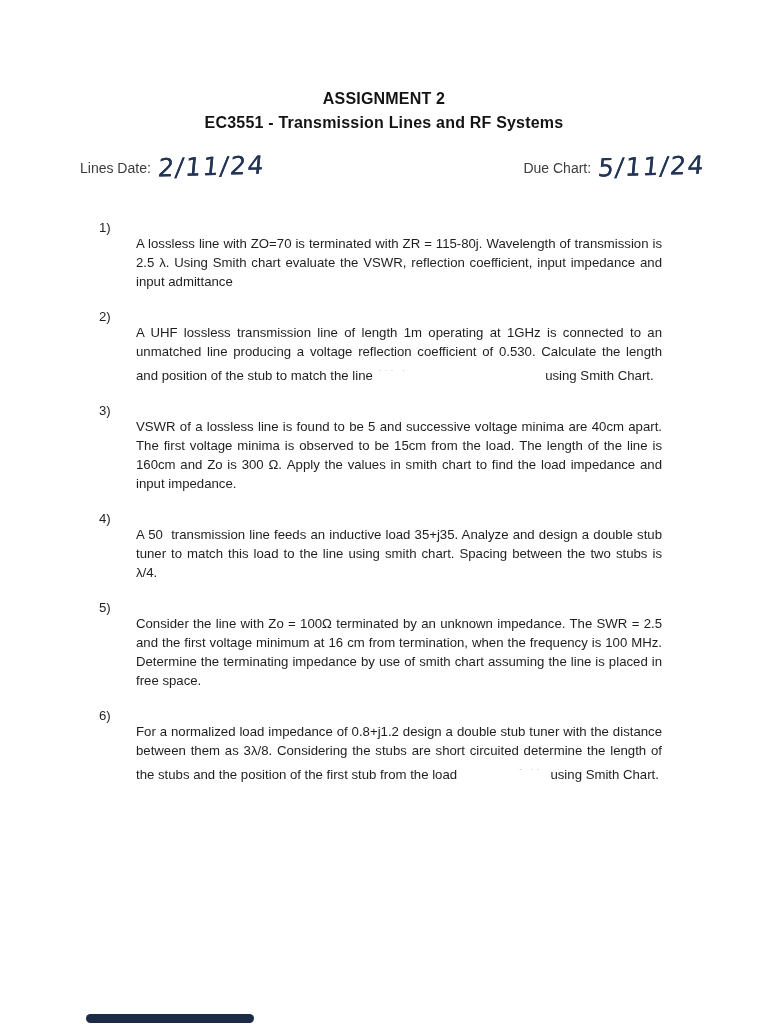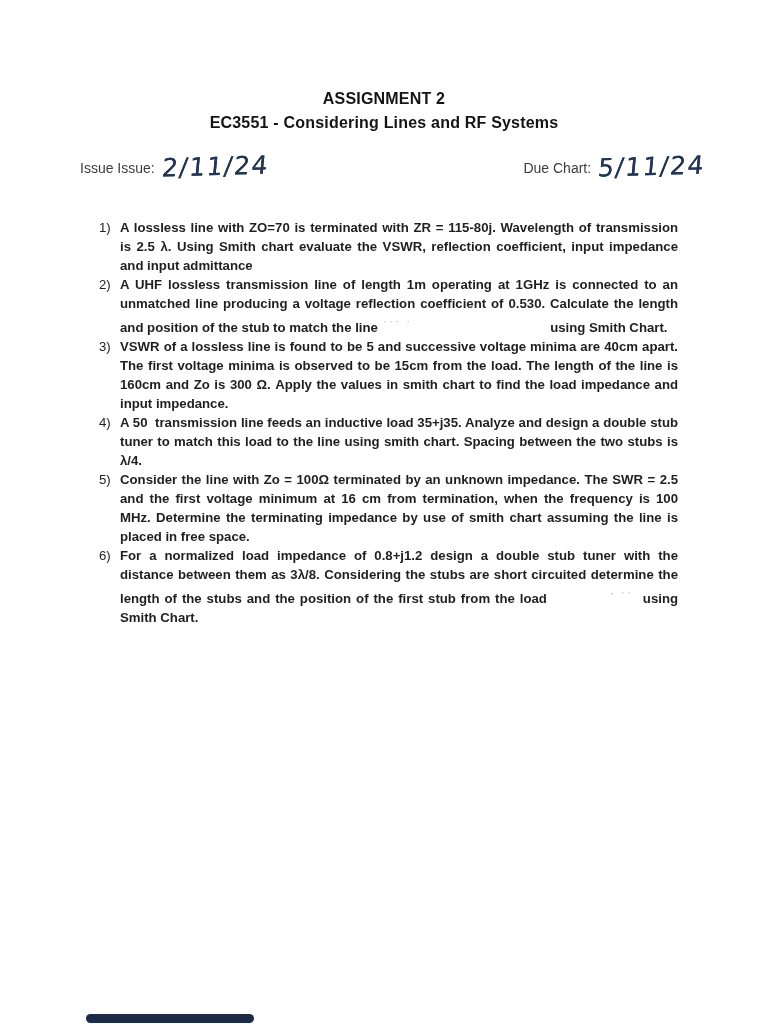--- a/index.html
+++ b/index.html
@@ -36,23 +36,23 @@
     text-shadow: 0 0 0.5px #243454;
   }
 
   .q-list { position: absolute; top: 218px; left: 99px; width: 579px; }
   .q-item { display: flex; align-items: flex-start; }
   .q-num  {
     flex: 0 0 21px; width: 21px;
     font-size: 13.2px; line-height: 19px; color: #1f1f1f;
   }
   .q-text {
-    margin: 0; width: 558px;
+    margin: 16px; width: 558px;
     font-size: 13.2px; line-height: 19px; color: #1f1f1f;
-    text-align: justify; text-justify: inter-word; font-weight: bold;
+    text-align: justify; text-justify: inter-word;
   }
   .erased-gap {
     display: inline-block;
     color: #c5c8cd; font-size: 9px; letter-spacing: 3px;
     line-height: 19px; vertical-align: baseline;
     overflow: hidden; white-space: nowrap;
   }
   .erased-gap.q2 { width: 165px; text-align: left;  padding-left: 2px;  box-sizing: border-box; }
   .erased-gap.q6 { width: 86px;  text-align: right; padding-right: 4px; box-sizing: border-box; }
 
@@ -61,25 +61,25 @@
     width: 168px; height: 9px; border-radius: 5px;
     background: #1d2b47;
   }
 </style>
 </head>
 <body>
 
 <div class="page">
 
   <div class="doc-title">ASSIGNMENT 2</div>
-  <div class="doc-subtitle">EC3551 - Considering Lines and RF Systems</div>
+  <div class="doc-subtitle">EC3551 - Transmission Lines and RF Systems</div>
 
   <div class="dates-row">
     <div class="date-group">
-      <span class="date-label">Issue Issue:</span>
+      <span class="date-label">Lines Date:</span>
       <span class="handwrite">2/11/24</span>
     </div>
     <div class="date-group">
       <span class="date-label">Due Chart:</span>
       <span class="handwrite">5/11/24</span>
     </div>
   </div>
 
   <div class="q-list">
 

